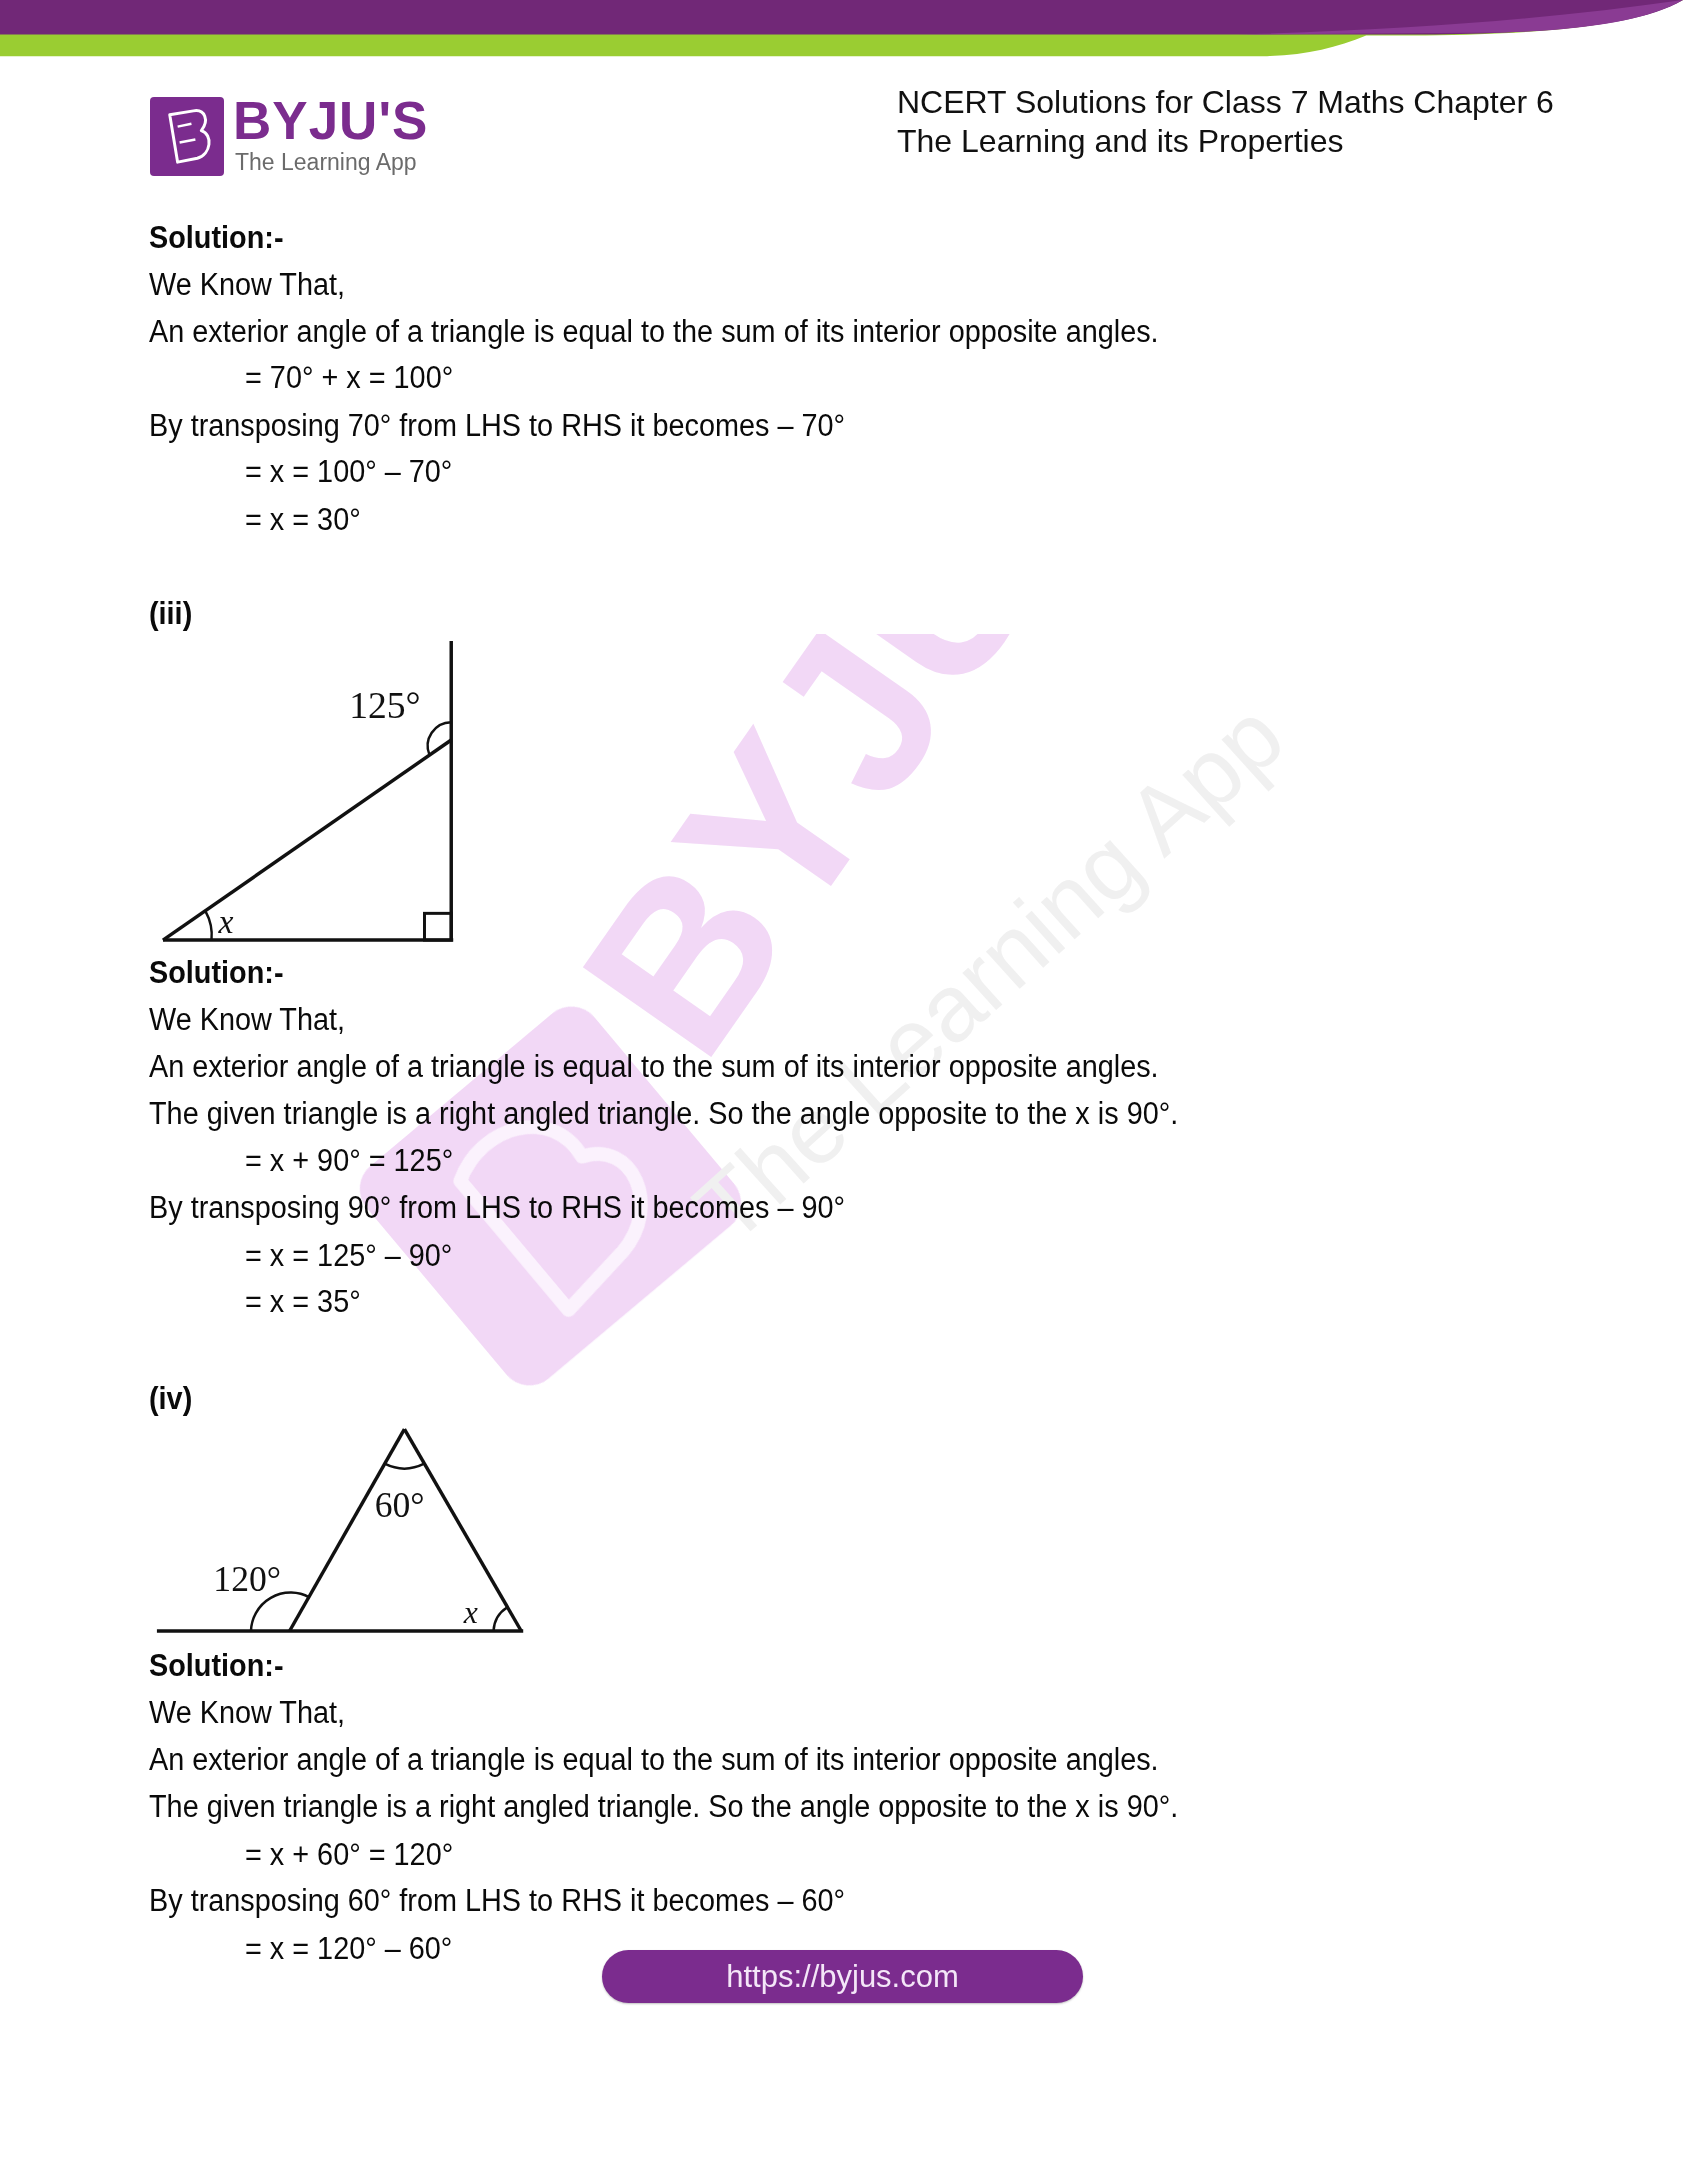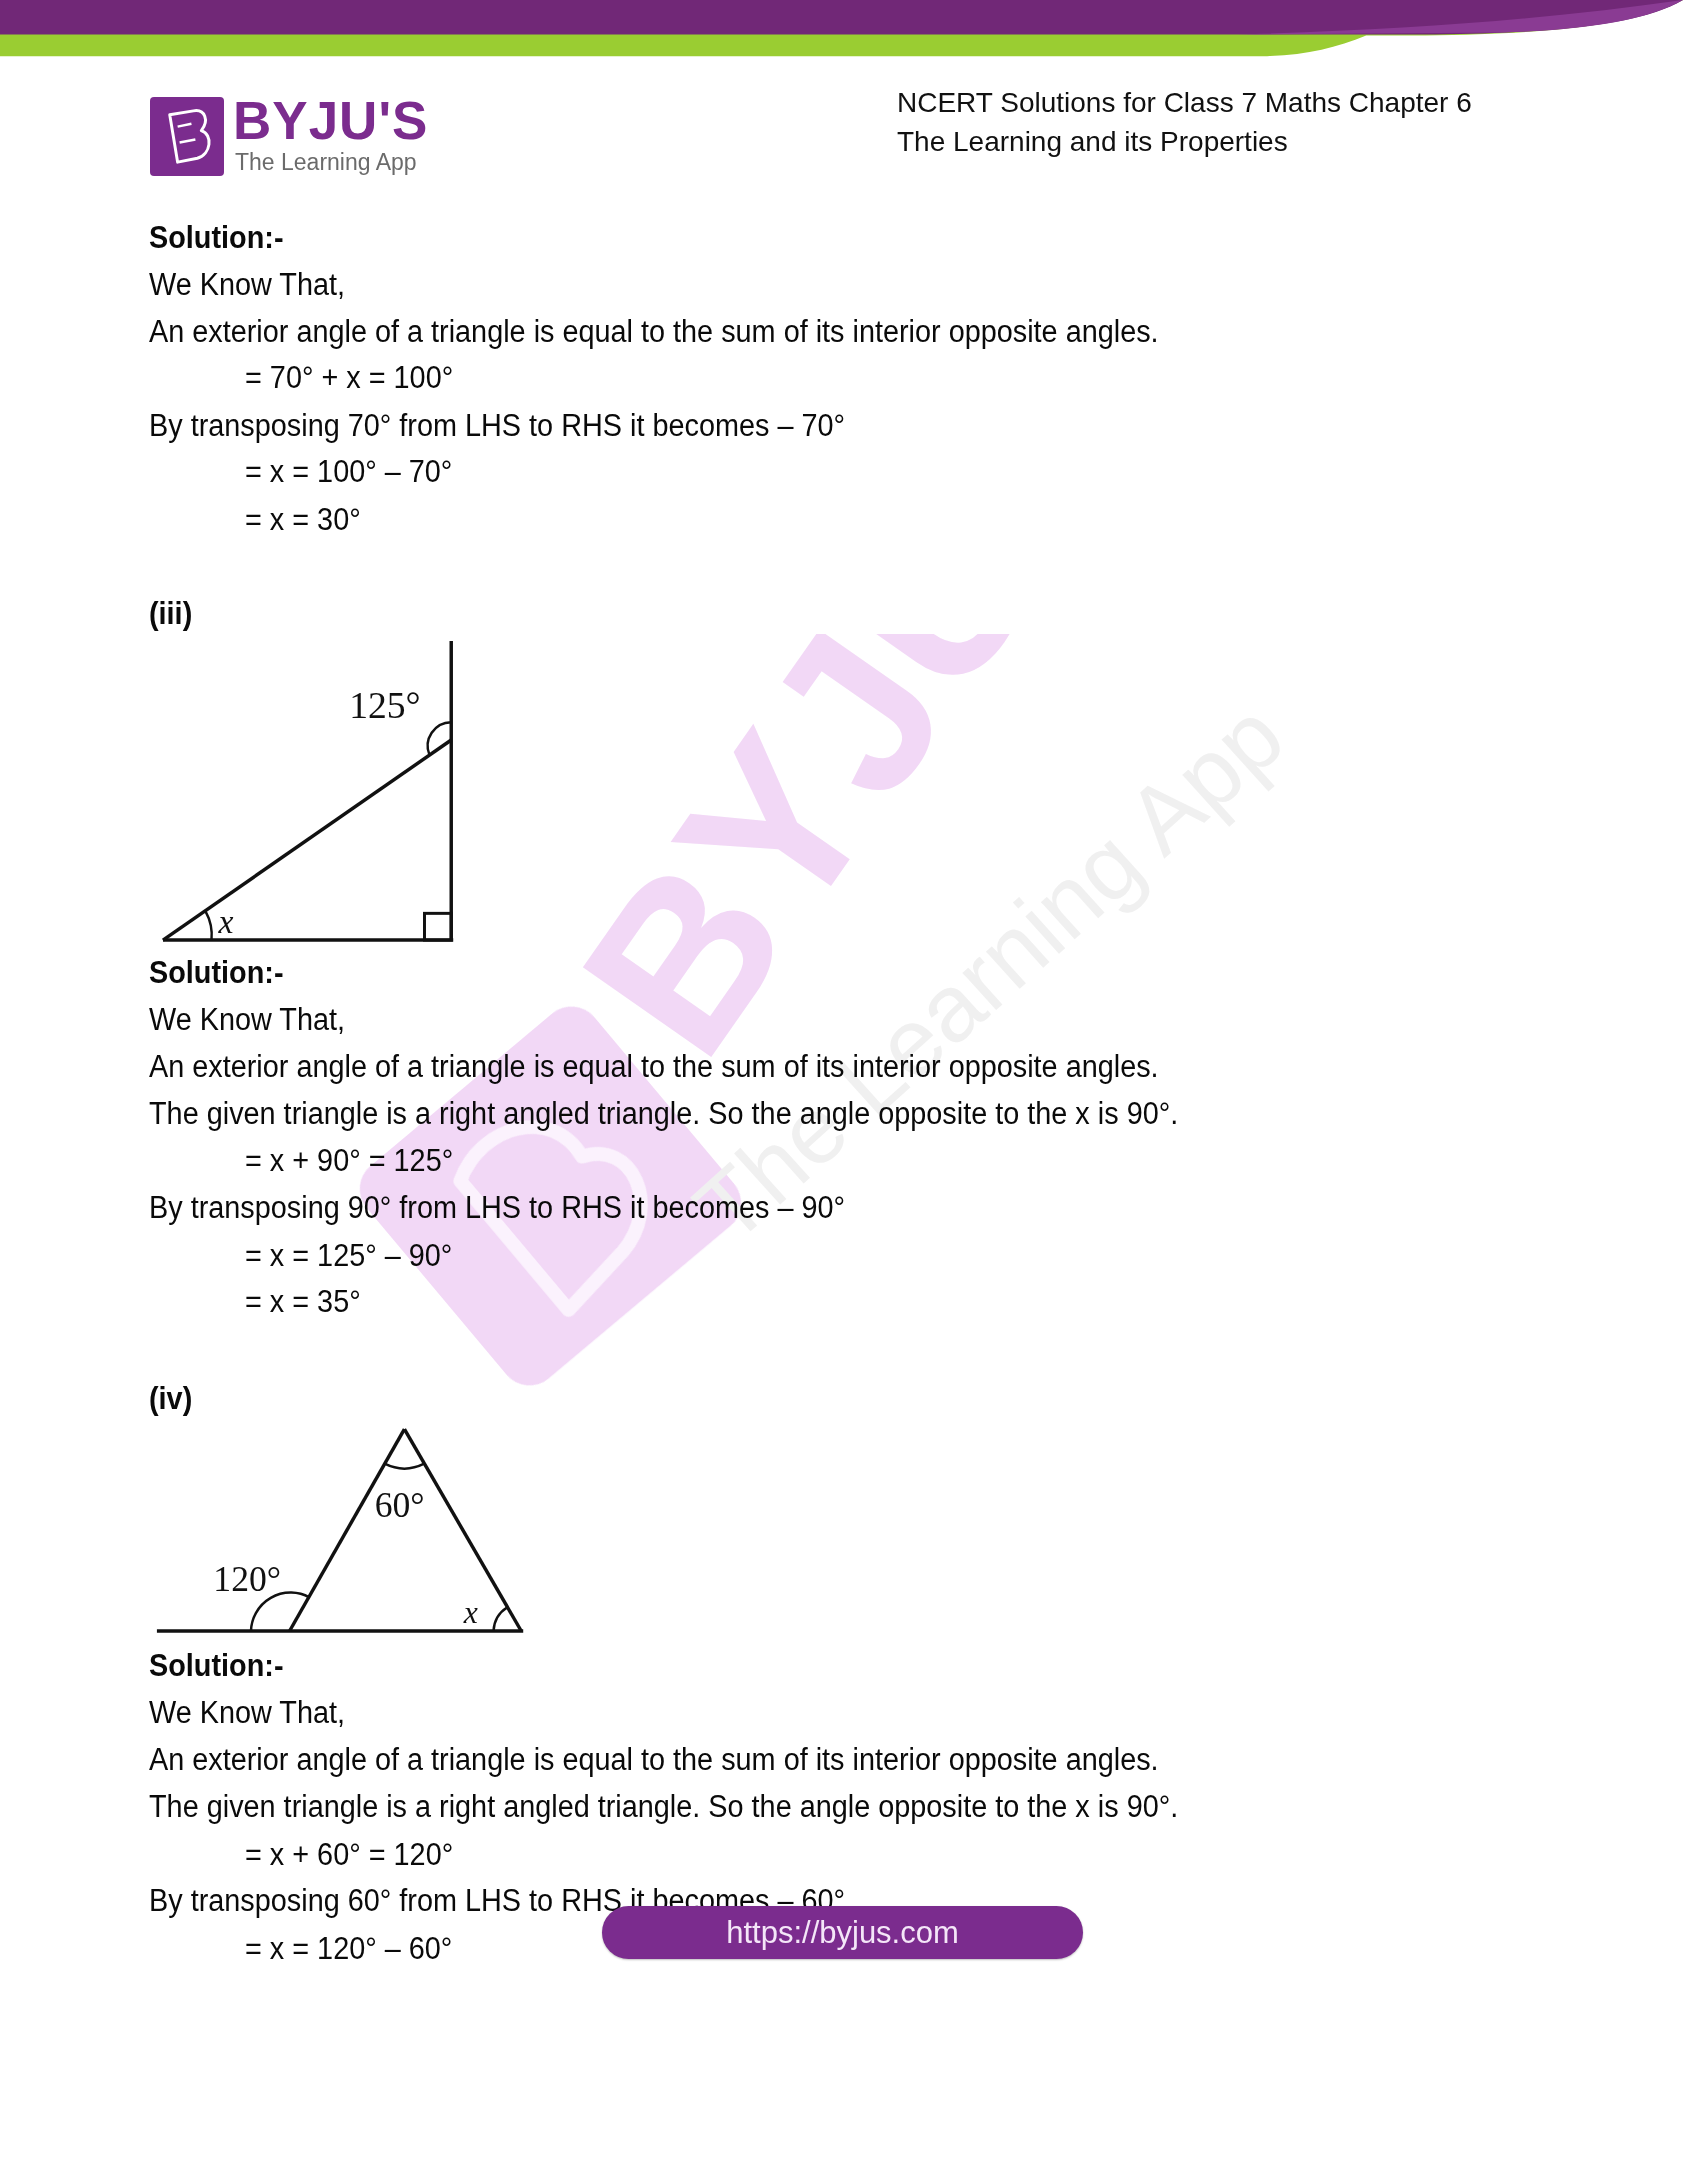--- a/index.html
+++ b/index.html
@@ -17,35 +17,35 @@
   .logo-b { position: absolute; left: 0; top: 0; width: 74px; height: 79px; }
   .logo-name {
     position: absolute; left: 83px; top: -6px; font-size: 53px; font-weight: bold;
     color: #7b2c8e; letter-spacing: 1px; line-height: 59px;
   }
   .logo-tag {
     position: absolute; left: 85px; top: 51px; font-size: 23px; color: #6b6b6b;
     line-height: 28px; white-space: nowrap;
   }
   .doc-header {
-    position: absolute; left: 897px; top: 83px; font-size: 28px; line-height: 39px;
+    position: absolute; left: 897px; top: 83px; font-size: 32px; line-height: 39px;
     color: #111;
   }
   .doc-header div { white-space: nowrap; }
   .watermark { position: absolute; left: 356px; top: 634px; width: 990px; height: 891px; pointer-events: none; }
   .content { position: absolute; left: 149px; top: 0; width: 1287px; }
   .line {
     position: absolute; left: 0; font-size: 31px; line-height: 40px; white-space: nowrap;
     transform: scaleX(0.93); transform-origin: left center; color: #0a0a0a;
   }
   .line.bold { font-weight: bold; }
   .line.indent { left: 96px; }
   .fig { position: absolute; }
   .footer-pill {
-    position: absolute; left: 602px; top: 1906px; width: 481px; height: 53px;
+    position: absolute; left: 602px; top: 1950px; width: 481px; height: 53px;
     background: #7b2c8e; border-radius: 27px; color: #f4e6f8;
     font-size: 31px; line-height: 53px; text-align: center;
     box-shadow: 0 1px 2px rgba(0,0,0,0.25);
   }
 </style>
 </head>
 <body>
 
 <svg class="banner" viewBox="0 0 1700 70" preserveAspectRatio="none">
   <path d="M0 0 H1700 V0 C1640 28 1560 34 1440 36 H1380 C1350 48 1320 56 1280 57 H0 Z" fill="#9acd32"></path>

